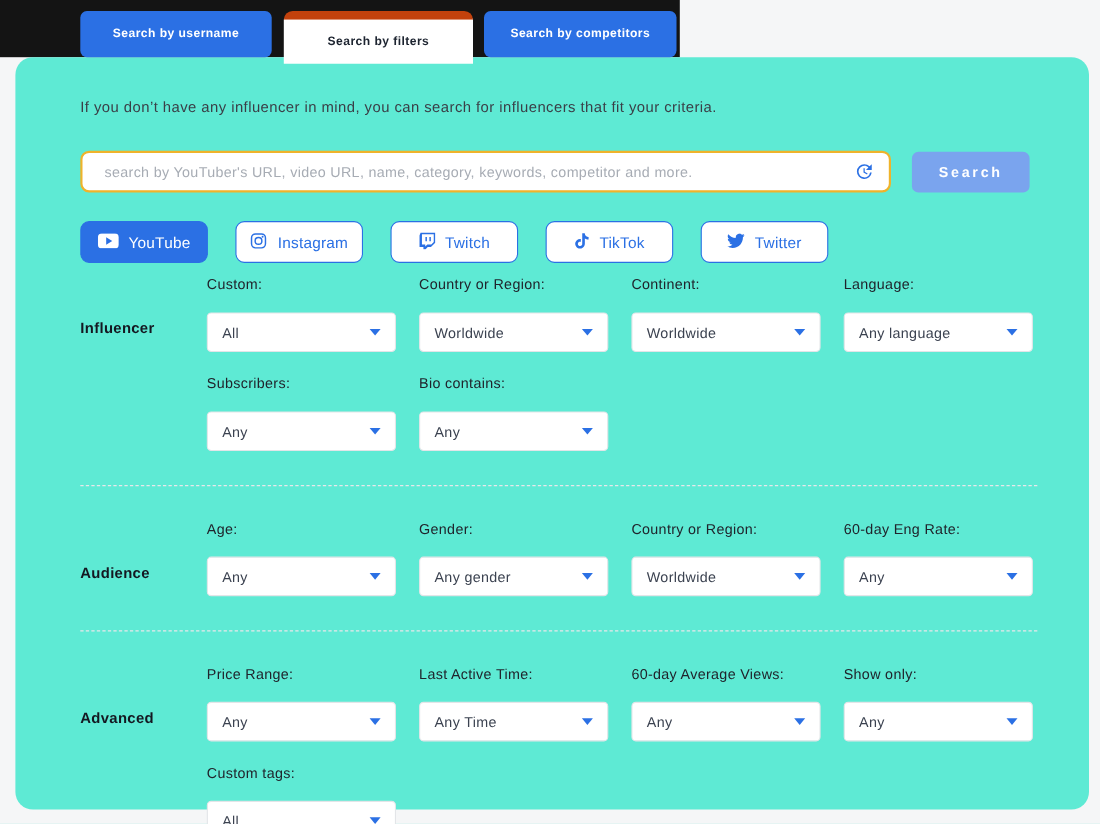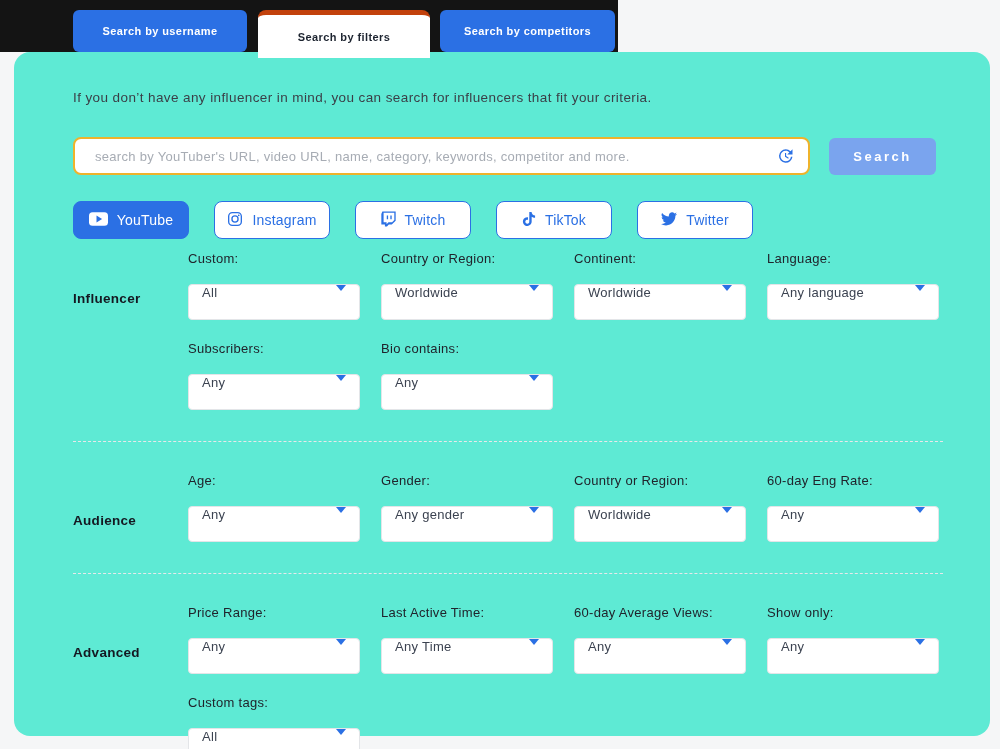--- a/index.html
+++ b/index.html
@@ -7,21 +7,21 @@
   body { font-family:"Liberation Sans", sans-serif; background:#f5f6f7; position:relative; overflow:hidden; }
 
   .dark-band { position:absolute; left:0; top:0; width:618px; height:52px; background:#141414; }
 
   .tab { position:absolute; top:10px; height:42px; border:none; border-radius:6px;
          background:#2b70e4; color:#fff; font-family:"Liberation Sans",sans-serif;
          font-size:11px; font-weight:bold; letter-spacing:.4px; cursor:pointer; z-index:3; }
   .tab-username { left:73px; width:174px; }
   .tab-competitors { left:440px; width:175px; }
   .tab-filters { left:258px; width:172px; height:48px; background:#fff; color:#1d2430;
-                 border-top:5px solid #c2410c; border-radius:8px 8px 0 0; z-index:4; }
+                 border-top:8px solid #c2410c; border-radius:8px 8px 0 0; z-index:4; }
 
   .card { position:absolute; left:14px; top:52px; width:976px; height:684px;
           background:#5eead4; border-radius:16px; z-index:2;
           padding:38px 47px 0 59px; }
 
   .intro { font-size:13.5px; color:#3a3f47; letter-spacing:.4px; }
 
   .search-row { display:flex; align-items:center; margin-top:32px; }
   .search-box { position:relative; flex:0 0 737px; }
   .search-input { width:737px; height:38px; border:2px solid #efb32b; border-radius:8px;
@@ -44,21 +44,21 @@
 
   .filters { margin-top:12px; }
   .fsection { display:grid; grid-template-columns:94px repeat(4,172px);
               column-gap:21px; row-gap:21px; align-items:start; }
   .fsection.sep { border-top:1px dashed #e7e8ea; margin-top:31px; padding-top:31px; }
   .sec-name { grid-column:1; grid-row:1; padding-top:40px; font-size:13.5px;
               font-weight:bold; color:#141821; letter-spacing:.3px; }
   .field { display:block; }
   .f-label { font-size:13px; color:#20242c; letter-spacing:.3px; height:19px; }
   .f-box { margin-top:14px; height:36px; border:1px solid #e3e5e8; border-radius:4px;
-           background:#fff; display:flex; justify-content:space-between;
+           background:#fff; display:flex; align-items:center; justify-content:space-between;
            padding:0 13px; font-size:13px; color:#3b4250; letter-spacing:.3px; cursor:pointer; }
   .caret { width:0; height:0; border-left:5px solid transparent; border-right:5px solid transparent;
            border-top:6px solid #2b70e4; }
   .row2 { grid-row:2; }
   .c2 { grid-column:2; } .c3 { grid-column:3; } .c4 { grid-column:4; } .c5 { grid-column:5; }
 </style>
 </head>
 <body>
 
 <div class="dark-band"></div>

